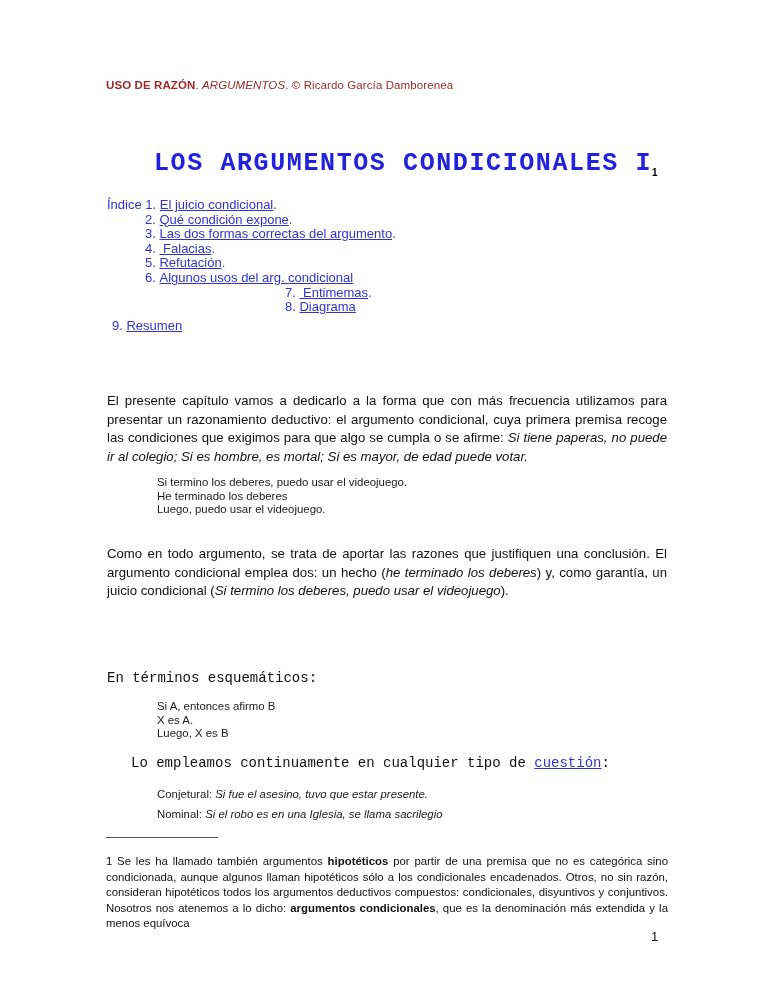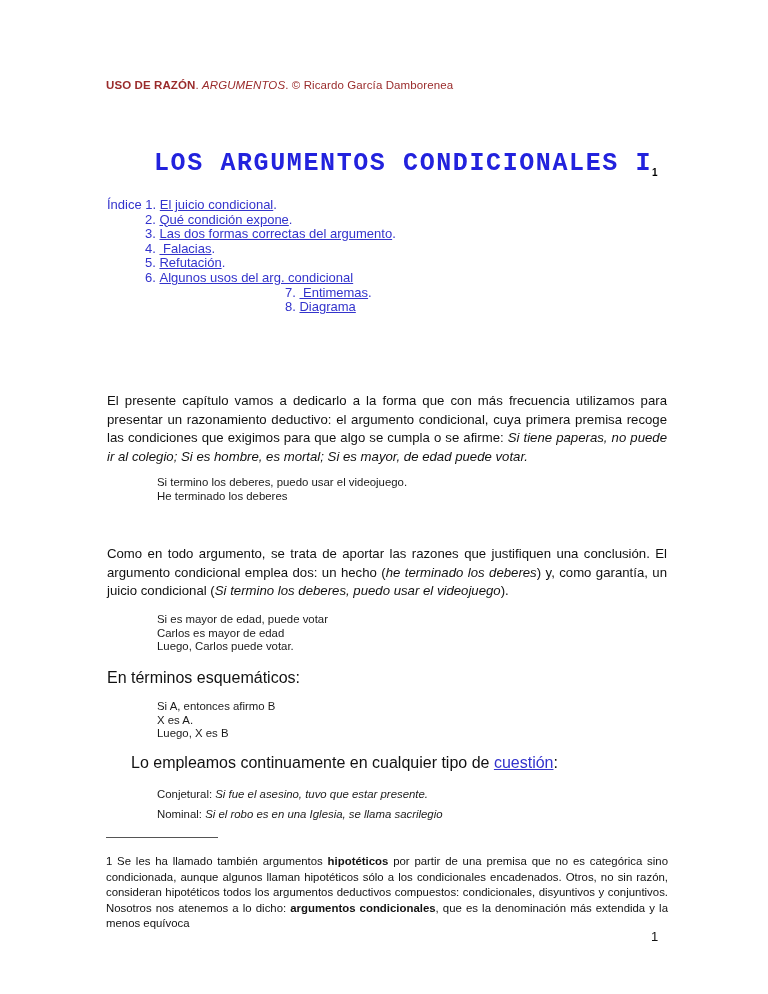--- a/index.html
+++ b/index.html
@@ -85,24 +85,25 @@
     font-size: 13.2px;
     line-height: 18.6px;
     text-align: justify;
     color: #111111;
   }
   .body-block i { font-style: italic; }
 
   .plain-line {
     position: absolute;
     left: 107px;
-    font-size: 16px;
+    font-size: 14px;
     line-height: 18.6px;
     color: #111111;
     white-space: nowrap;
+    font-family: Liberation Mono, monospace;
   }
   .plain-line .lnk {
     color: #3333cc;
     text-decoration: underline;
   }
 
   
   .example {
     position: absolute;
     left: 157px;
@@ -166,36 +167,33 @@
   <nav class="toc">
     <div class="toc-row"><span class="toc-label">Índice</span>&nbsp;<span class="toc-num">1.</span>&nbsp;<a class="toc-link" href="#">El juicio condicional</a><span>.</span></div>
     <div class="toc-row toc-ind-1"><span class="toc-num">2.</span>&nbsp;<a class="toc-link" href="#">Qué condición expone</a><span>.</span></div>
     <div class="toc-row toc-ind-1"><span class="toc-num">3.</span>&nbsp;<a class="toc-link" href="#">Las dos formas correctas del argumento</a><span>.</span></div>
     <div class="toc-row toc-ind-1"><span class="toc-num">4.</span>&nbsp;<a class="toc-link" href="#"> Falacias</a><span>.</span></div>
     <div class="toc-row toc-ind-1"><span class="toc-num">5.</span>&nbsp;<a class="toc-link" href="#">Refutación</a><span>.</span></div>
     <div class="toc-row toc-ind-1"><span class="toc-num">6.</span>&nbsp;<a class="toc-link" href="#">Algunos usos del arg. condicional</a><span></span></div>
     <div class="toc-row toc-ind-7"><span class="toc-num">7.</span>&nbsp;<a class="toc-link" href="#"> Entimemas</a><span>.</span></div>
     <div class="toc-row toc-ind-7"><span class="toc-num">8.</span>&nbsp;<a class="toc-link" href="#">Diagrama</a><span></span></div>
     <div class="toc-gap"></div>
+    <div class="toc-row toc-ind-1 toc-ind-9"><span class="toc-num">9.</span>&nbsp;<a class="toc-link" href="#">Resumen </a><span></span></div>
   </nav>
 
   <p class="body-block" style="top:379px;"><span>El presente capítulo vamos a dedicarlo a la forma que con más frecuencia utilizamos para presentar un razonamiento deductivo: el argumento condicional, cuya primera premisa recoge las condiciones que exigimos para que algo se cumpla o se afirme: </span><i>Si tiene paperas, no puede ir al colegio; Si es hombre, es mortal; Si es mayor, de edad puede votar.</i></p>
 
   <div class="example" style="top:476px;">
     <div>Si termino los deberes, puedo usar el videojuego.</div>
     <div>He terminado los deberes</div>
+    <div>Luego, puedo usar el videojuego.</div>
   </div>
 
   <p class="body-block" style="top:532px;"><span>Como en todo argumento, se trata de aportar las razones que justifiquen una conclusión. El argumento condicional emplea dos: un hecho (</span><i>he terminado los deberes</i><span>) y, como garantía, un juicio condicional (</span><i>Si termino los deberes, puedo usar el videojuego</i><span>).</span></p>
 
-  <div class="example" style="top:613px;">
-    <div>Si es mayor de edad, puede votar</div>
-    <div>Carlos es mayor de edad</div>
-    <div>Luego, Carlos puede votar.</div>
-  </div>
 
   <div class="plain-line" style="top:669px;"><span>En términos esquemáticos:</span></div>
 
   <div class="example" style="top:700px;">
     <div>Si A, entonces afirmo B</div>
     <div>X es A.</div>
     <div>Luego, X es B</div>
   </div>
 
   <div class="plain-line" style="top:754px; left:113px;margin-left:18px;"><span>Lo empleamos continuamente en cualquier tipo de </span><a class="lnk" href="#">cuestión</a><span>:</span></div>

